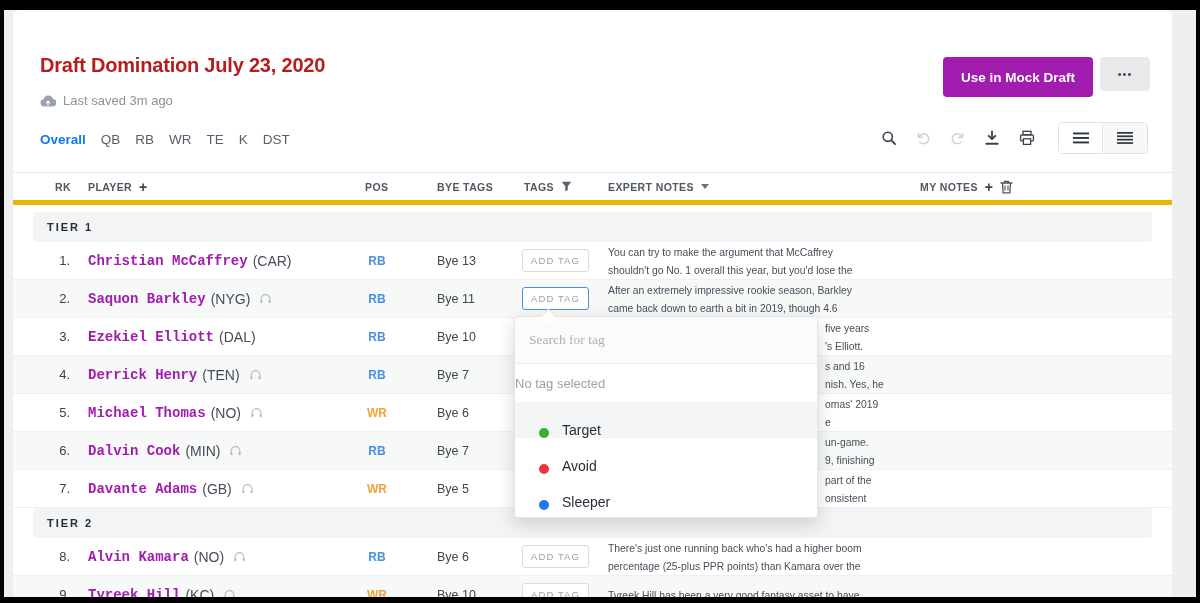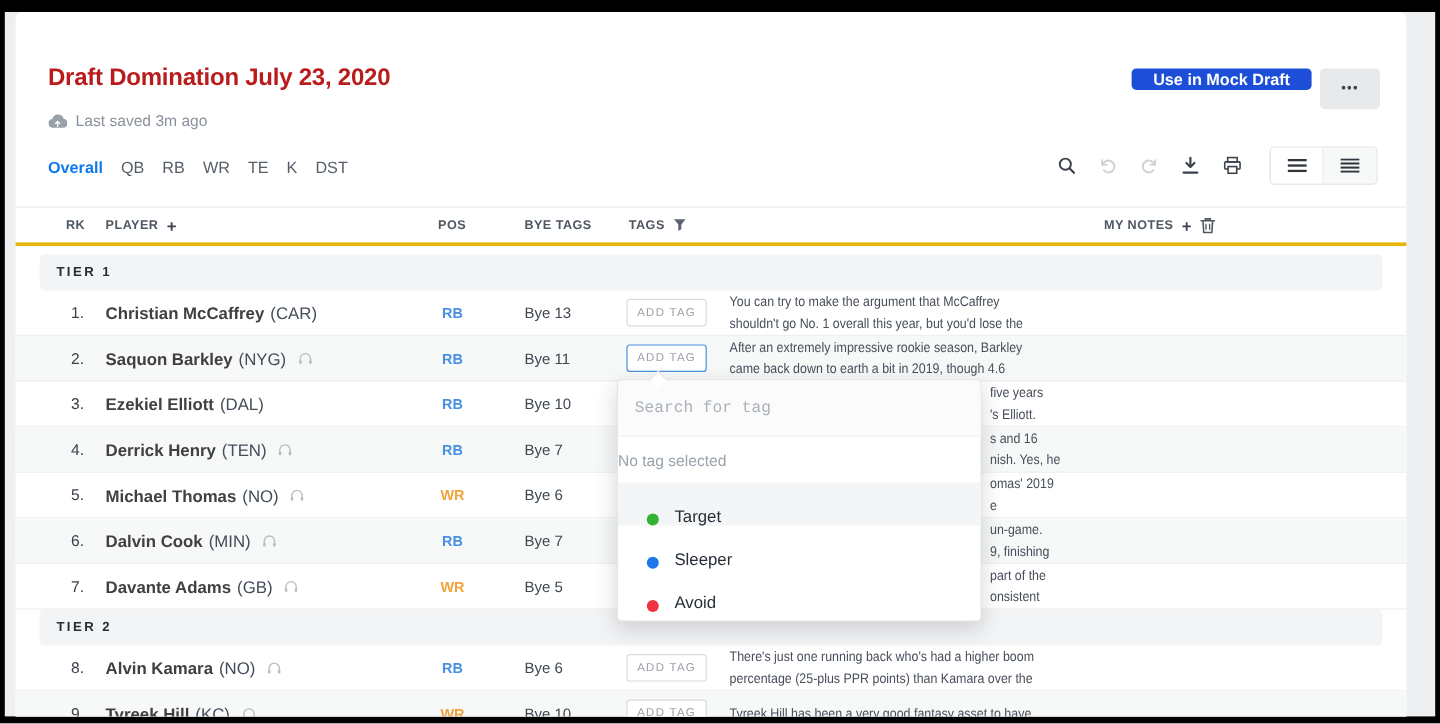--- a/index.html
+++ b/index.html
@@ -5,66 +5,66 @@
   * { margin:0; padding:0; box-sizing:border-box; }
   html,body { font-family:"Liberation Sans", sans-serif; }
   .stage { position:relative; width:1200px; height:603px; background:#000; overflow:hidden; }
   .page  { position:absolute; left:4px; top:10px; right:4px; bottom:6px; background:#edeff0; overflow:hidden; }
   .card  { position:absolute; left:9px; top:0; width:1159px; height:600px; background:#fff; border-radius:6px 6px 0 0; }
 
   
   .title { position:absolute; left:27px; top:44px; font-size:20px; font-weight:bold; color:#b91c1c; letter-spacing:-.2px; }
   .saved { position:absolute; left:27px; top:83px; display:flex; align-items:center; gap:7px; color:#8b929c; font-size:13px; }
   .actions { position:absolute; right:22px; top:47px; display:flex; gap:7px; }
-  .btn-primary { height:18px; padding:0 18px; background:#1d4ed8; color:#fff; font-weight:bold; font-size:13.5px; border:none; border-radius:4px; cursor:pointer; font-family:inherit; }
+  .btn-primary { height:40px; padding:0 18px; background:#a21caf; color:#fff; font-weight:bold; font-size:13.5px; border:none; border-radius:4px; cursor:pointer; font-family:inherit; }
   .btn-more { height:34px; width:50px; background:#e8e9ea; color:#3d434b; border:none; border-radius:4px; font-size:11px; letter-spacing:1px; cursor:pointer; font-family:inherit; }
 
   
   .tabs { position:absolute; left:27px; top:122px; display:flex; gap:15px; font-size:13.5px; color:#555e69; }
   .tabs .tab { cursor:pointer; }
   .tabs .tab.active { color:#0e7af0; font-weight:bold; }
   .toolbar { position:absolute; right:24px; top:112px; display:flex; align-items:center; gap:15px; }
   .icon-btn { background:none; border:none; cursor:pointer; display:flex; align-items:center; padding:2px; }
   .seg { display:flex; border:1px solid #dfe2e5; border-radius:4px; overflow:hidden; margin-left:6px; }
   .seg button { width:44px; height:30px; border:none; background:#f7f8f8; display:flex; align-items:center; justify-content:center; cursor:pointer; }
   .seg button.active { background:#fff; border-right:1px solid #e4e6e8; }
 
   
   .tablewrap { position:absolute; left:0; right:0; top:162px; }
-  .thead { position:relative; height:33px; border-top:1px solid #e8eaeb; border-bottom:3px solid #eab308; font-size:10.5px; font-weight:bold; color:#4f5760; letter-spacing:.4px; }
+  .thead { position:relative; height:33px; border-top:1px solid #e8eaeb; border-bottom:5px solid #eab308; font-size:10.5px; font-weight:bold; color:#4f5760; letter-spacing:.4px; }
   .thead .hl { position:absolute; top:0; height:100%; display:flex; align-items:center; gap:7px; }
   .h-rk{left:42px} .h-player{left:75px} .h-pos{left:352px} .h-bye{left:424px} .h-tags{left:511px} .h-expert{left:595px} .h-my{left:907px}
   .plus { font-size:14px; font-weight:bold; color:#3c434d; cursor:pointer; line-height:1; }
   .caret { width:0; height:0; border-left:4px solid transparent; border-right:4px solid transparent; border-top:5px solid #6b737d; cursor:pointer; }
 
   .tier { height:30px; margin:7px 20px 0 20px; background:#f3f4f5; border-radius:4px; display:flex; align-items:center; padding-left:14px; font-size:11px; font-weight:bold; letter-spacing:2px; color:#272d35; }
   .tier.t2 { margin-top:0; }
 
   .row { position:relative; height:38px; display:flex; align-items:center; border-bottom:1px solid #efeff0; }
   .row.alt { background:#f7f8f8; }
   .cell { position:absolute; display:flex; align-items:center; }
   .c-rk { left:0; width:57px; justify-content:flex-end; font-size:13px; color:#3a414b; }
   .c-player { left:75px; font-size:14px; color:#454d5a; gap:5px; }
-  .c-player .pname { font-weight:bold; color:#404040; cursor:pointer; }
+  .c-player .pname { font-weight:bold; color:#a21caf; cursor:pointer;font-family:Liberation Mono, monospace; }
   .c-player .hp { margin-left:4px; display:flex; }
   .c-pos { left:344px; width:40px; justify-content:center; font-size:12px; font-weight:bold; }
   .c-bye { left:424px; font-size:12.5px; color:#3f4752; }
   .c-tag { left:509px; }
   .add-tag { font-family:inherit; font-size:9.5px; letter-spacing:1.1px; color:#9aa0a9; background:#fff; border:1px solid #d8dbdf; border-radius:3px; padding:5px 8px; cursor:pointer; }
   .add-tag:empty { display:none; }
   .add-tag.active { border:1px solid #4a90e2; }
   .c-notes { left:595px; width:280px; display:block; font-size:11.5px; line-height:18px; color:#474e5a; top:50%; transform:translateY(-50%); cursor:pointer; }
   .c-notes > div { white-space:nowrap; transform:scaleX(.9); transform-origin:0 50%; }
   .c-notes.frag { padding-left:217px; }
 
   
   .dropdown { position:absolute; left:501px; top:306px; width:304px; z-index:10; background:#fff; border:1px solid #e3e6e8; border-radius:4px; box-shadow:0 6px 18px rgba(25,35,45,.18); }
   .dd-arrow { position:absolute; top:-6px; left:28px; width:11px; height:11px; background:#fff; transform:rotate(45deg); border-left:1px solid #e3e6e8; border-top:1px solid #e3e6e8; }
   .dd-search { height:47px; background:#fbfbfc; border-bottom:1px solid #ececee; display:flex; align-items:center; border-radius:4px 4px 0 0; }
-  .dd-search input { width:100%; border:none; background:transparent; outline:none; padding:0 14px; font-size:13.5px; font-family:Liberation Mono, monospace; color:#0f766e; }
+  .dd-search input { width:100%; border:none; background:transparent; outline:none; padding:0 14px; font-size:13.5px; font-family:Liberation Serif, serif; color:#0f766e; }
   .dd-search input::placeholder { color:#a9b0ba; }
   .dd-empty { height:38px; display:flex; align-items:center; font-size:13px; color:#99a2ad; }
   .dd-opt { height:36px; display:flex; align-items:flex-end; padding-left:24px; gap:13px; font-size:14px; color:#262e38; cursor:pointer; }
   .dd-opt.hl { background:#f4f5f6; }
   .dd-opt .dot { width:10px; height:10px; border-radius:50%; }
   .dd-pad { height:7px; }
 
   svg { display:block; }
 </style>
 </head>
@@ -162,20 +162,24 @@
       <div class="hl h-pos">POS</div>
       <div class="hl h-bye">BYE TAGS</div>
       <div class="hl h-tags">
         <span>TAGS</span>
         <span>
           <svg width="11" height="11" viewBox="0 0 12 12">
                   <path d="M.8.8h10.4L7.4 5.6v4.2l-2.8 1.4V5.6z" fill="#5b6470"></path>
                 </svg>
         </span>
       </div>
+      <div class="hl h-expert">
+        <span>EXPERT NOTES</span>
+        <span class="caret"></span>
+      </div>
       <div class="hl h-my">
         <span>MY NOTES</span>
         <span class="plus">+</span>
         <span>
           <svg width="13" height="14" viewBox="0 0 13 14">
                   <path d="M1 3h11" stroke="#4f5760" stroke-width="1.3" stroke-linecap="round"></path>
                   <path d="M4.5 3V1.4h4V3" fill="none" stroke="#4f5760" stroke-width="1.3"></path>
                   <path d="M2.5 3l.6 9.8h6.8L10.5 3" fill="none" stroke="#4f5760" stroke-width="1.3"></path>
                   <path d="M5 5.5v5M8 5.5v5" stroke="#4f5760" stroke-width="1.1"></path>
                 </svg>
@@ -379,25 +383,25 @@
     <div class="dd-arrow"></div>
     <div class="dd-search">
       <input type="text" placeholder="Search for tag" style="">
     </div>
     <div class="dd-empty">No tag selected</div>
     <div class="dd-opt hl">
       <span class="dot" style="background: rgb(52, 178, 51);"></span>
       <span>Target</span>
     </div>
     <div class="dd-opt">
+      <span class="dot" style="background: rgb(239, 51, 64);"></span>
+      <span>Avoid</span>
+    </div>
+    <div class="dd-opt">
       <span class="dot" style="background: rgb(29, 120, 232);"></span>
       <span>Sleeper</span>
-    </div>
-    <div class="dd-opt">
-      <span class="dot" style="background: rgb(239, 51, 64);"></span>
-      <span>Avoid</span>
     </div>
     <div class="dd-pad"></div>
   </div>
 
 </div>
 </div>
 </div>
 
 </body></html>

